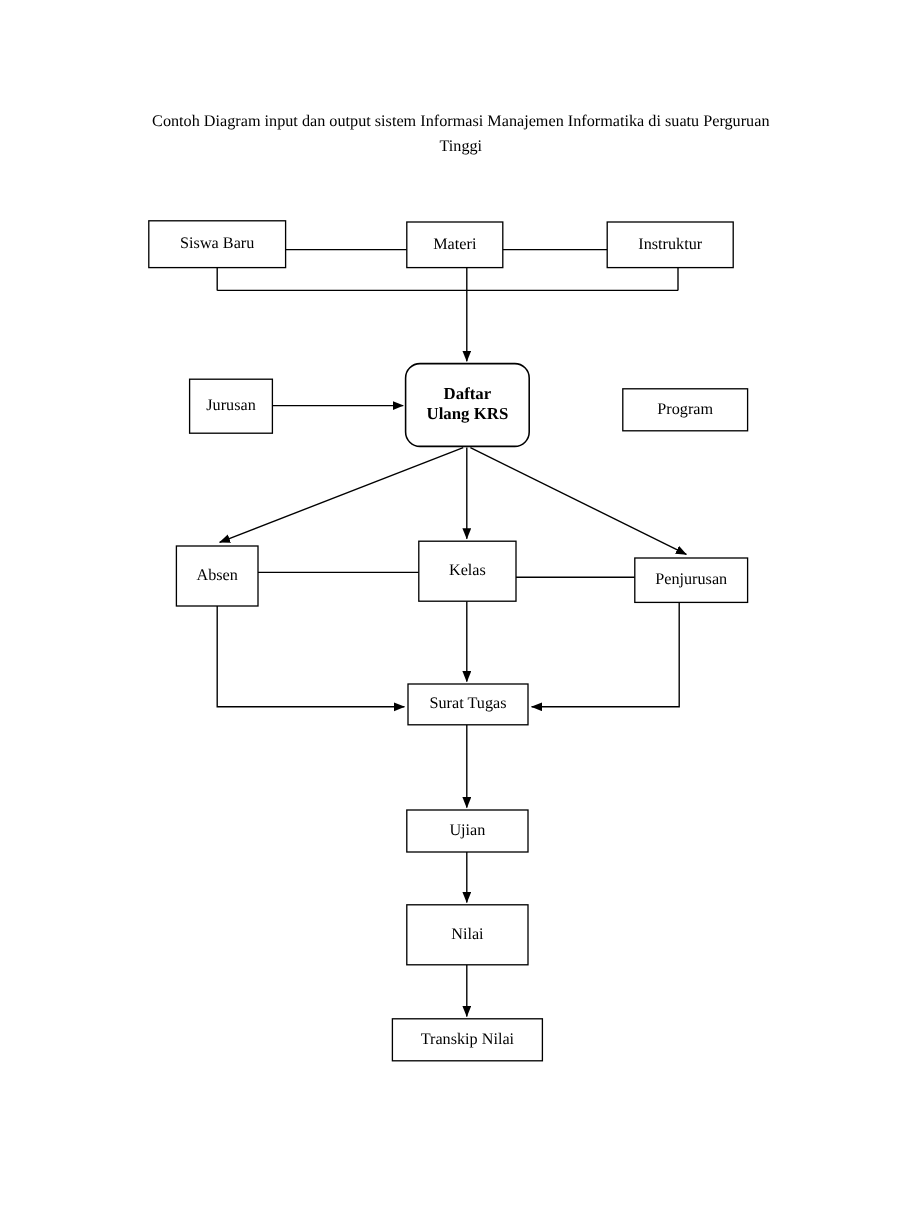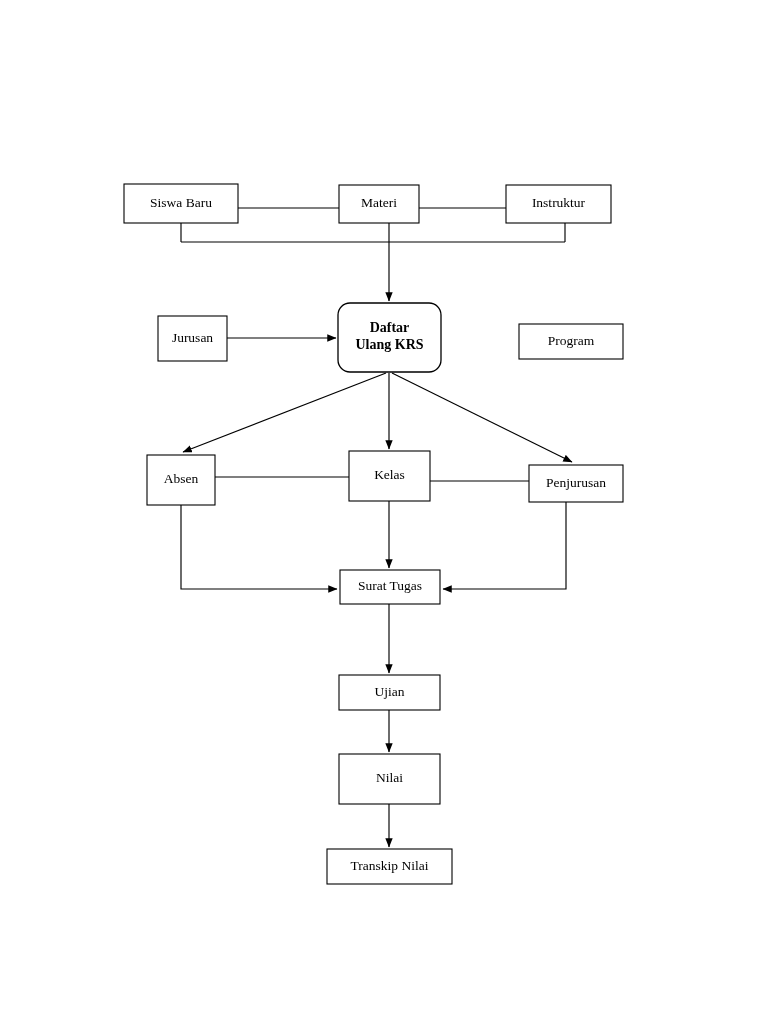--- a/index.html
+++ b/index.html
@@ -66,20 +66,21 @@
   }
   .edge.arrow {
     marker-end: url(#arrowhead);
   }
 </style>
 </head>
 <body>
 
 <div id="page">
 
+  <div id="diagram-title">Contoh Diagram input dan output sistem Informasi Manajemen Informatika di suatu Perguruan Tinggi</div>
 
   <svg id="flow" viewBox="0 0 768 1024">
     <defs>
       <marker id="arrowhead" markerWidth="9" markerHeight="9" refX="7.6" refY="3.2" orient="auto" markerUnits="strokeWidth">
         <path d="M0,0 L8,3.2 L0,6.4 z" fill="#000000"></path>
       </marker>
     </defs>
     <g id="edge-layer">
         <path d="M238,208 L339,208" class="edge"></path>
         <path d="M419,208 L506,208" class="edge"></path>

